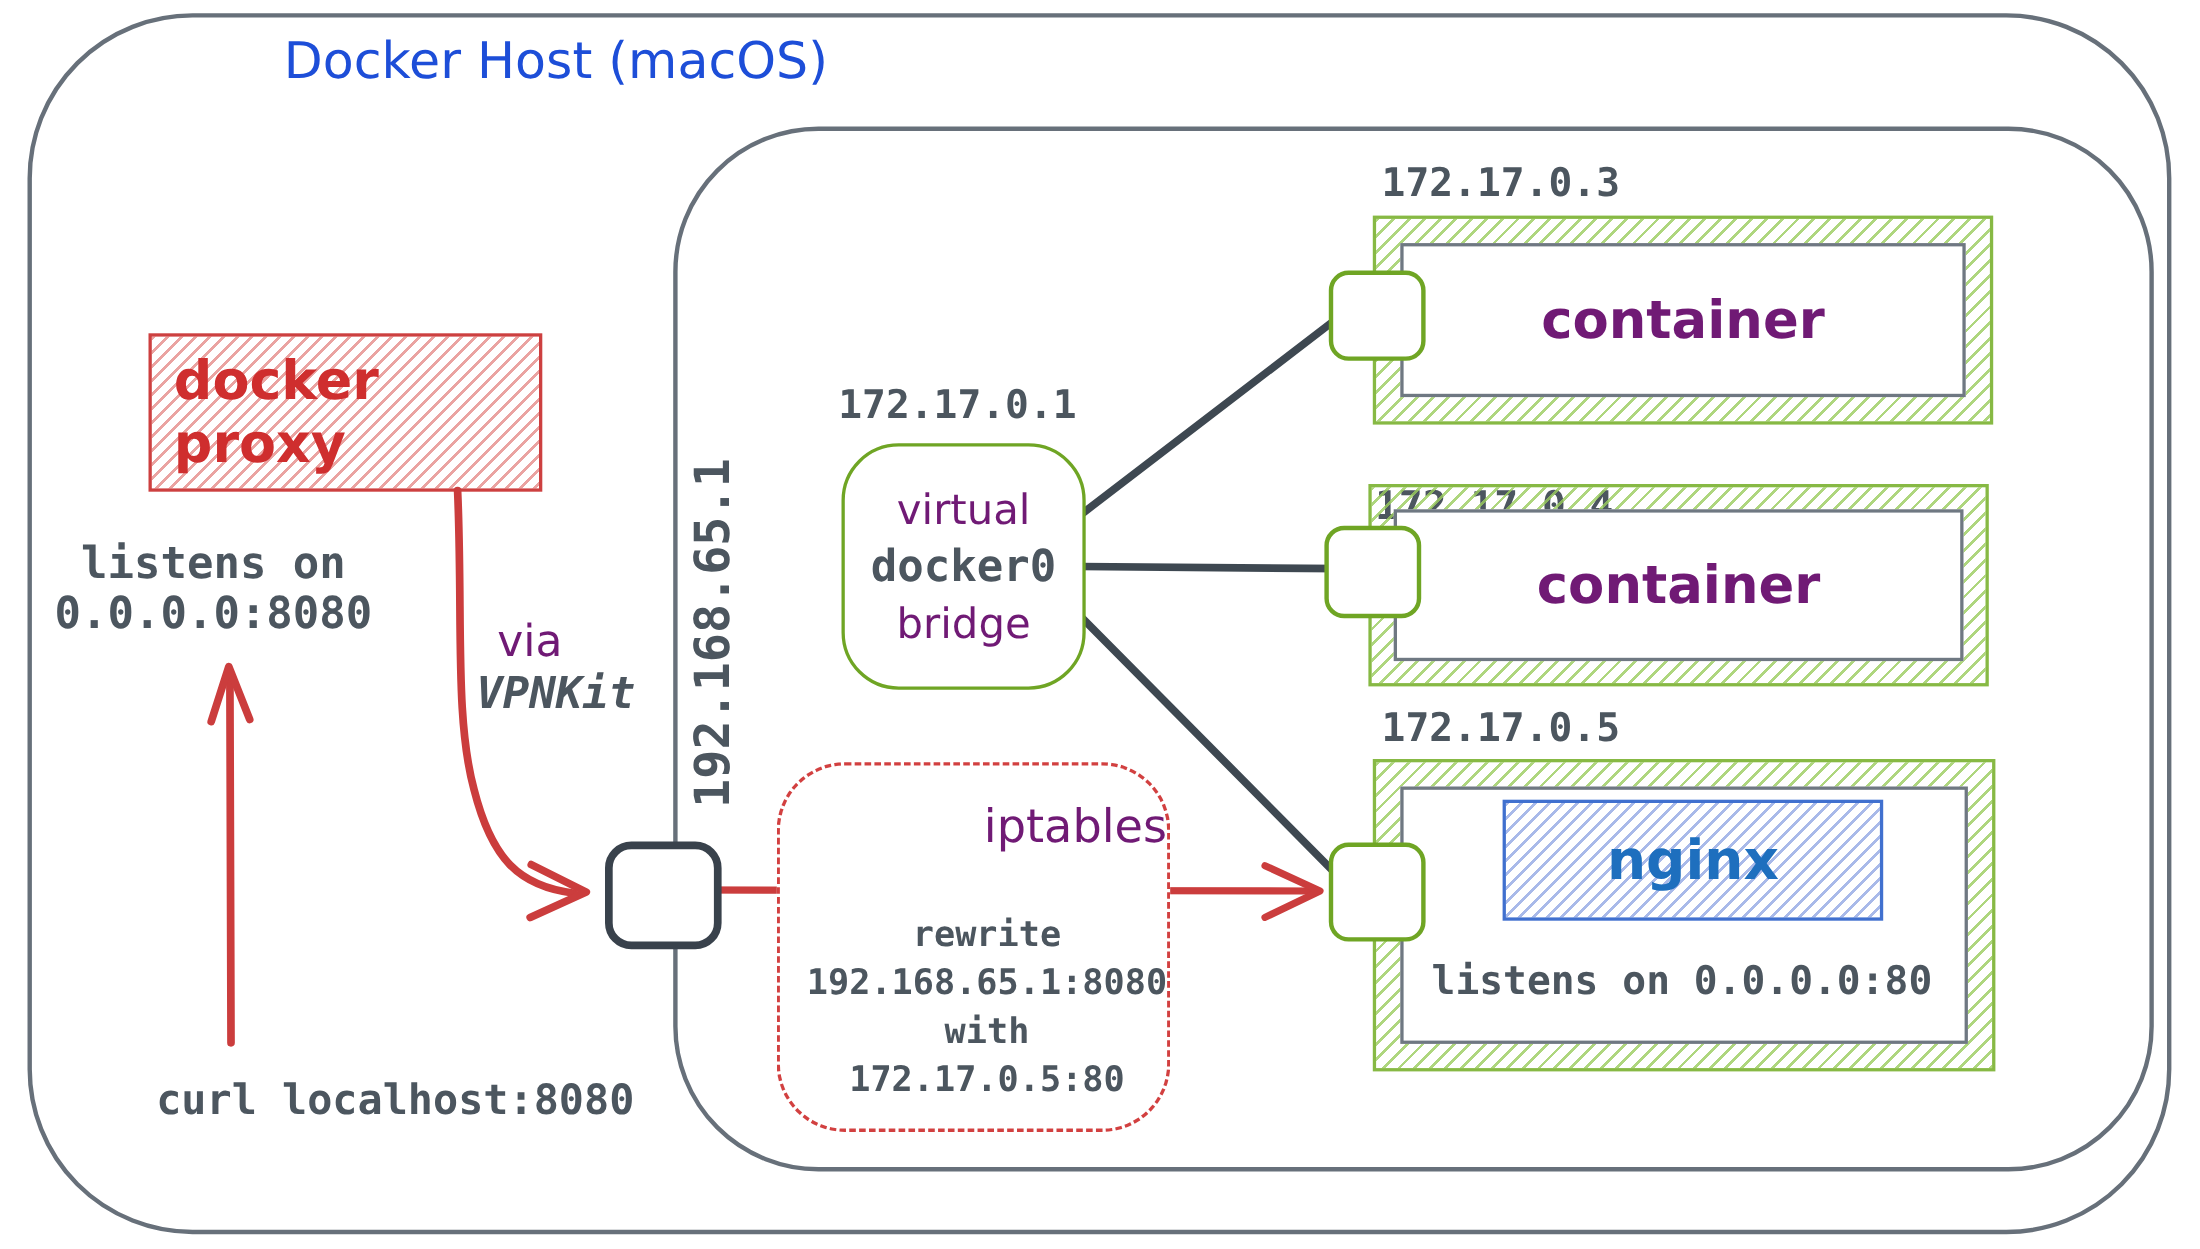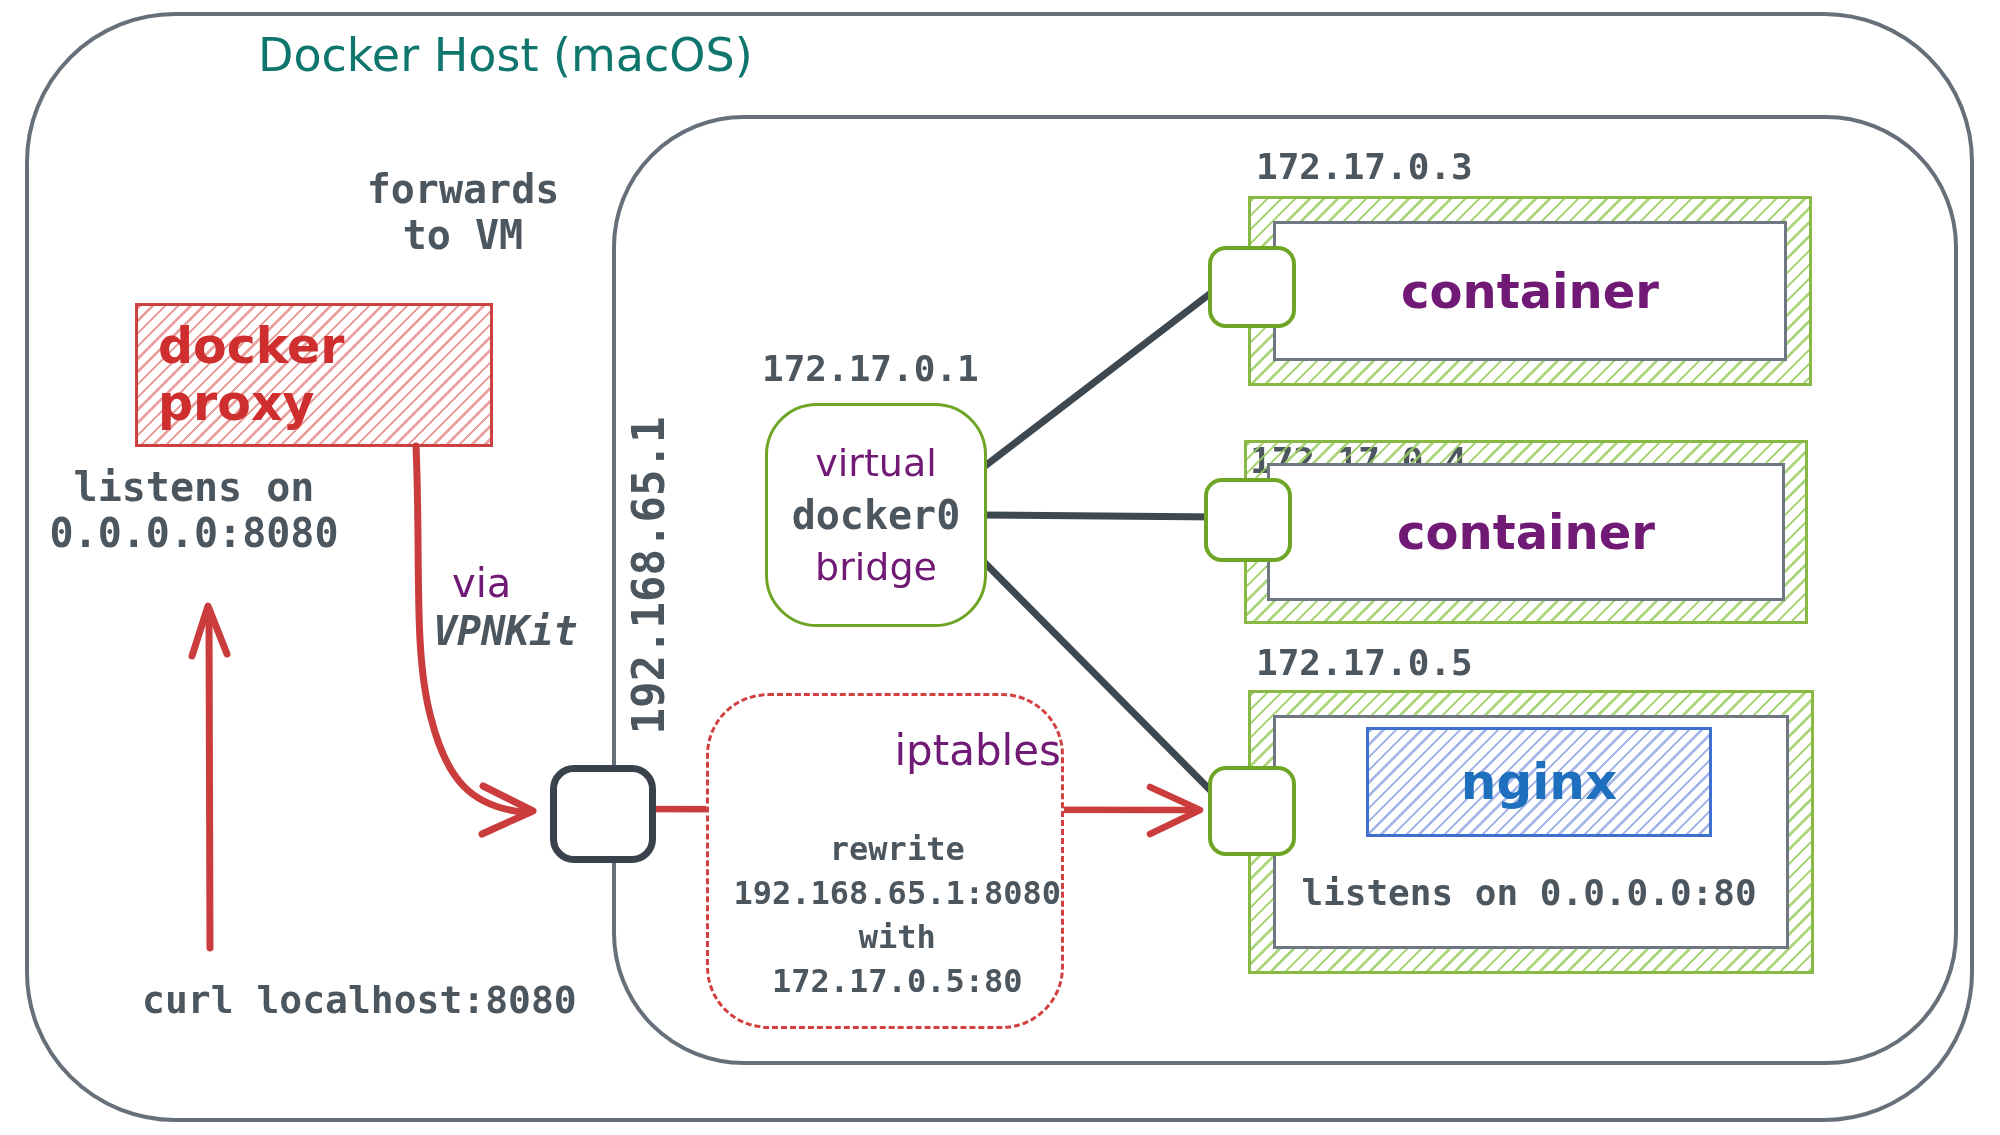--- a/index.html
+++ b/index.html
@@ -2,21 +2,21 @@
 <html><head>
 <meta charset="utf-8">
 <style>
   html,body{margin:0;padding:0;background:#ffffff;}
   #canvas{
     position:relative;width:2000px;height:1135px;background:#ffffff;overflow:hidden;
     font-family:"DejaVu Sans",sans-serif;
   }
   .abs{position:absolute;}
   .mono{font-family:"DejaVu Sans Mono","Liberation Mono",monospace;font-weight:bold;color:#4c565f;}
-  .hand{font-family:"DejaVu Sans","Liberation Sans",sans-serif;color:#0f766e;}
+  .hand{font-family:"DejaVu Sans","Liberation Sans",sans-serif;color:#1d4ed8;}
   .muted{color:#701a75;}
   .rounded-frame{border:4.5px solid #67707a;background:transparent;}
   .outer-box{left:25px;top:12px;width:1941px;height:1102px;border-radius:150px;}
   .vm-box{left:612px;top:115px;width:1338px;height:942px;border-radius:132px;}
   .proxy-box{
     left:135px;top:303px;width:352px;height:138px;
     border:3.5px solid #cd4040;
     background:repeating-linear-gradient(135deg, rgba(214,72,68,0.50) 0 2.5px, rgba(255,255,255,0) 2.5px 9px);
     display:flex;align-items:center;justify-content:center;
   }
@@ -79,30 +79,26 @@
       <path d="M 1150 787 L 1200 810 L 1150 834"></path>
     </g>
 
     <g stroke="#3e4851" stroke-width="7" fill="none" stroke-linecap="round">
       <path d="M 985 466 L 1224 283"></path>
       <path d="M 982 515 L 1220 517"></path>
       <path d="M 984 562 L 1222 802"></path>
     </g>
   </svg>
 
-  <div class="abs mono center" style="left:330px;top:166px;width:266px;font-size:40px;line-height:46px;">
-    <div>forwards</div>
-    <div>to VM</div>
-  </div>
 
   <div class="abs proxy-box">
     <span class="proxy-label">docker proxy</span>
   </div>
 
-  <div class="abs mono center" style="left:28px;top:464px;width:332px;font-size:40px;line-height:46px;">
+  <div class="abs mono center" style="left:28px;top:489px;width:332px;font-size:40px;line-height:46px;">
     <div>listens on</div>
     <div>0.0.0.0:8080</div>
   </div>
 
   <div class="abs mono" style="left:142px;top:978px;font-size:38px;">curl localhost:8080</div>
 
   <div class="abs hand muted" style="left:452px;top:560px;font-size:40px;">via</div>
   <div class="abs mono" style="left:433px;top:608px;font-size:40px;font-style:italic;">VPNKit</div>
 
   <div class="abs mono" style="left:482px;top:550px;width:332px;font-size:44px;text-align:center;transform:rotate(-90deg);">192.168.65.1</div>

